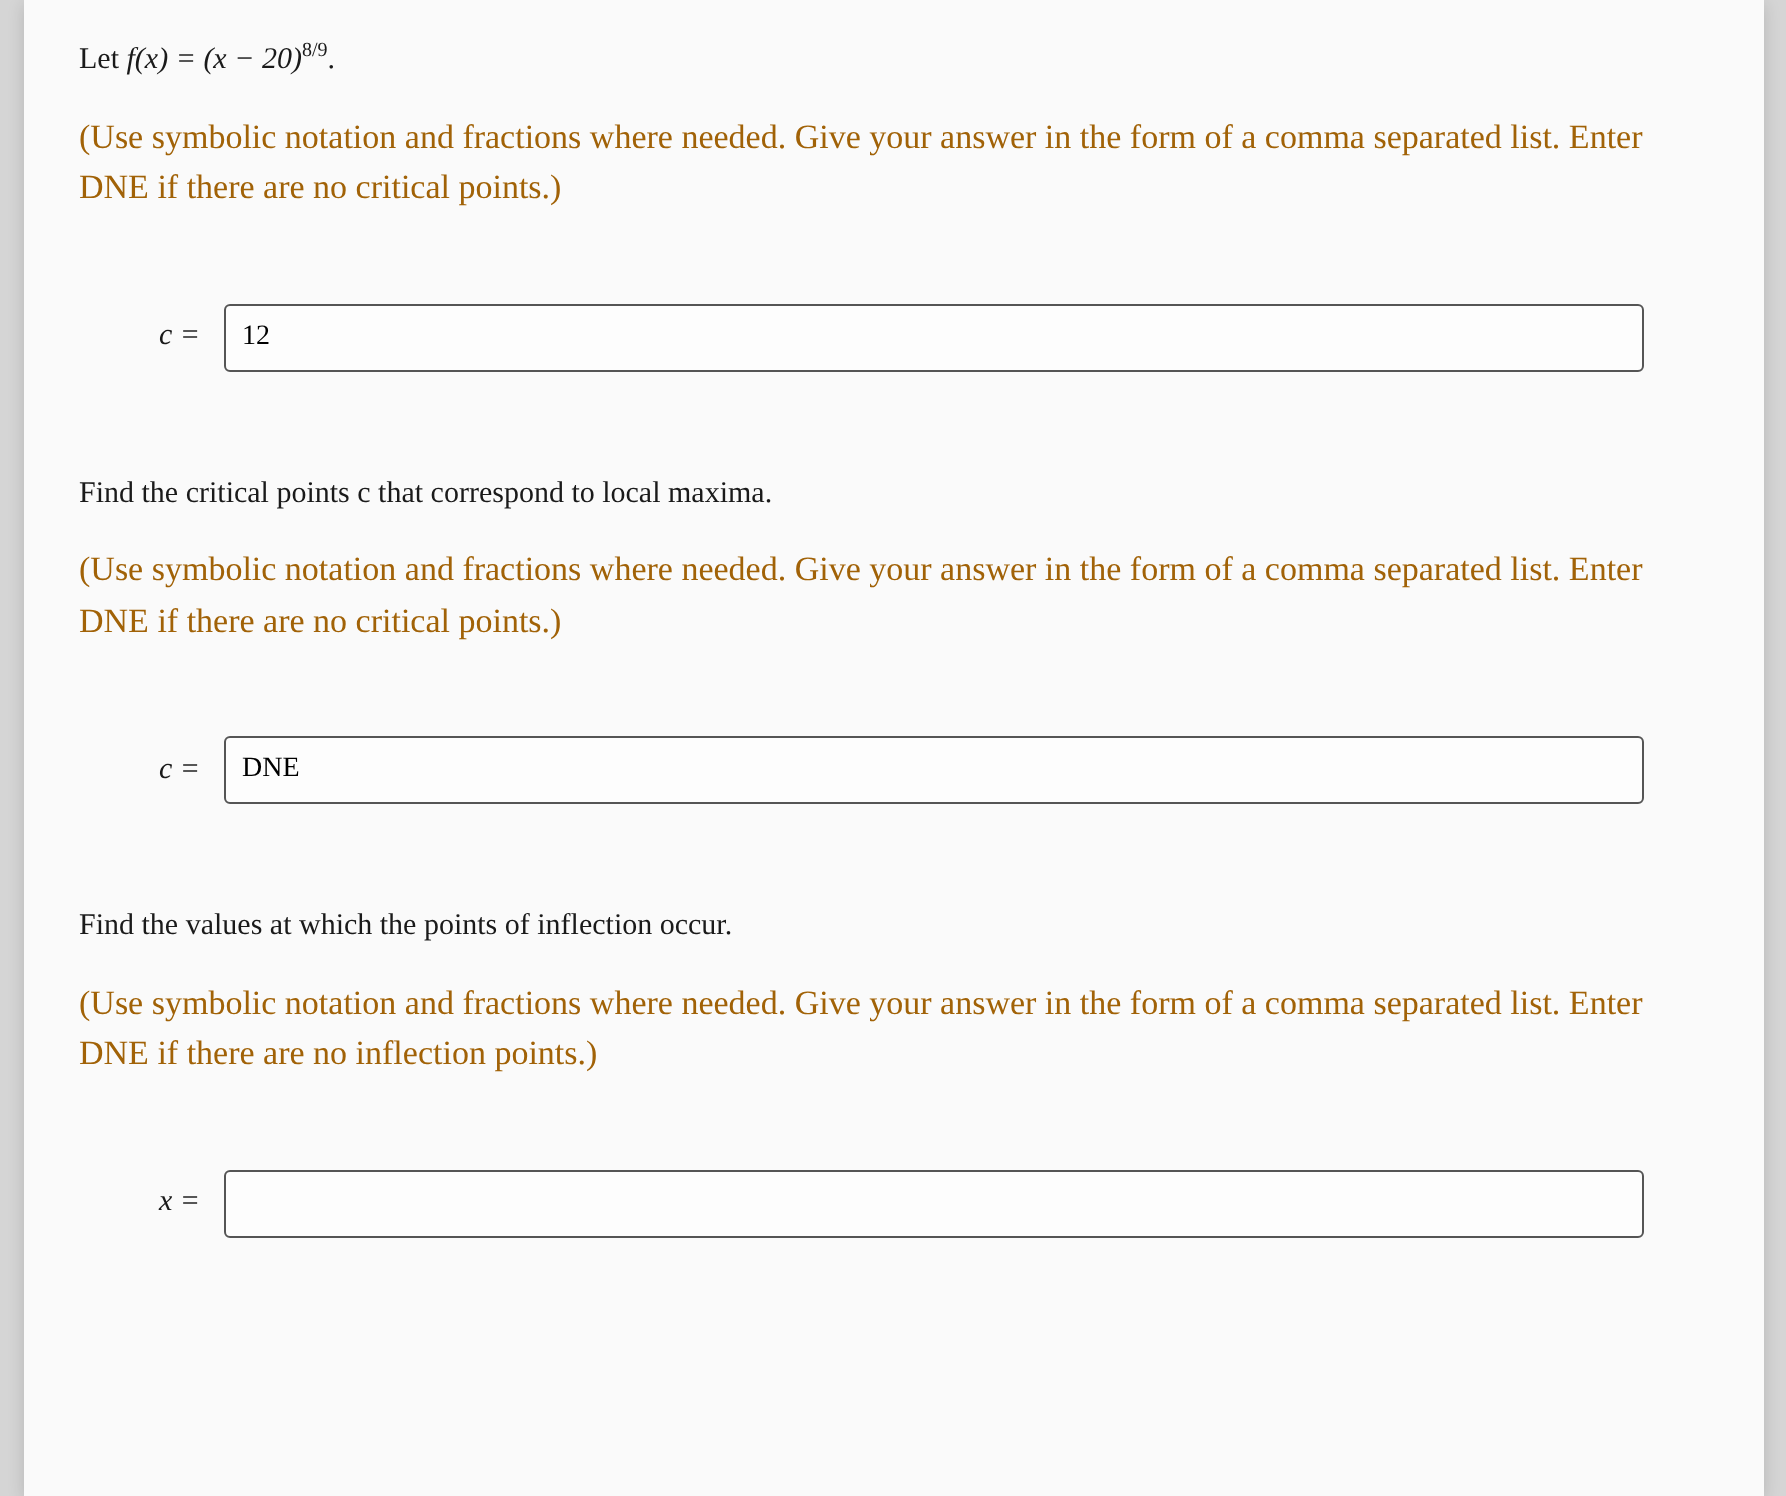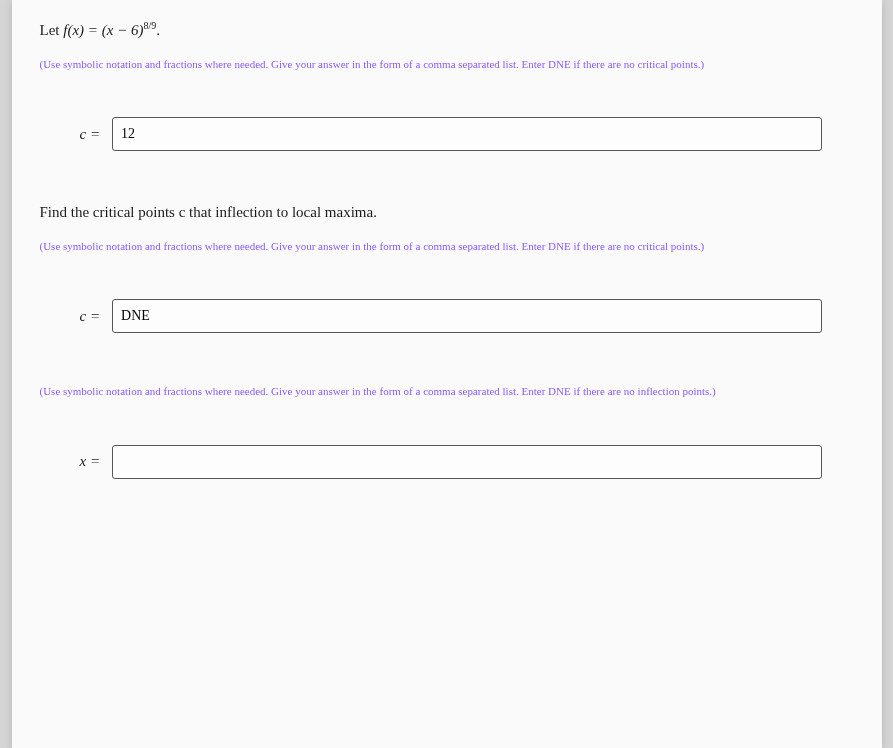--- a/index.html
+++ b/index.html
@@ -26,22 +26,22 @@
     .question-text {
       font-size: 15px;
       color: #1a1a1a;
       margin-bottom: 14px;
       line-height: 1.5;
     }
     .question-text .italic {
       font-style: italic;
     }
     .instruction {
-      font-size: 11px;
-      color: #8b5cf6;
+      font-size: 17px;
+      color: #a16207;
       margin-bottom: 14px;
       line-height: 1.5;
     }
     .answer-section {
       margin: 45px 0 50px 40px;
     }
     .answer-row {
       display: flex;
       align-items: center;
       gap: 12px;
@@ -70,44 +70,45 @@
     .section-spacer {
       margin-top: 35px;
     }
   </style>
 </head>
 <body>
 
 <div class="page">
 
   <p class="question-text">
-    <span>Let </span><span class="italic">f(x) = (x − 6)</span><span class="sup">8/9</span><span>.</span>
+    <span>Let </span><span class="italic">f(x) = (x − 20)</span><span class="sup">8/9</span><span>.</span>
   </p>
 
 
   <p class="instruction">(Use symbolic notation and fractions where needed. Give your answer in the form of a comma separated list. Enter DNE if there are no critical points.)</p>
 
   <div class="answer-section">
     <div class="answer-row">
       <span class="answer-label">c =</span>
       <input type="text" class="answer-input" value="12" style="">
     </div>
   </div>
 
-  <p class="question-text section-spacer">Find the critical points c that inflection to local maxima.</p>
+  <p class="question-text section-spacer">Find the critical points c that correspond to local maxima.</p>
 
   <p class="instruction">(Use symbolic notation and fractions where needed. Give your answer in the form of a comma separated list. Enter DNE if there are no critical points.)</p>
 
   <div class="answer-section">
     <div class="answer-row">
       <span class="answer-label">c =</span>
       <input type="text" class="answer-input" value="DNE" style="">
     </div>
   </div>
 
+  <p class="question-text section-spacer">Find the values at which the points of inflection occur.</p>
 
   <p class="instruction">(Use symbolic notation and fractions where needed. Give your answer in the form of a comma separated list. Enter DNE if there are no inflection points.)</p>
 
   <div class="answer-section">
     <div class="answer-row">
       <span class="answer-label">x =</span>
       <input type="text" class="answer-input" value="" style="">
     </div>
   </div>
 

